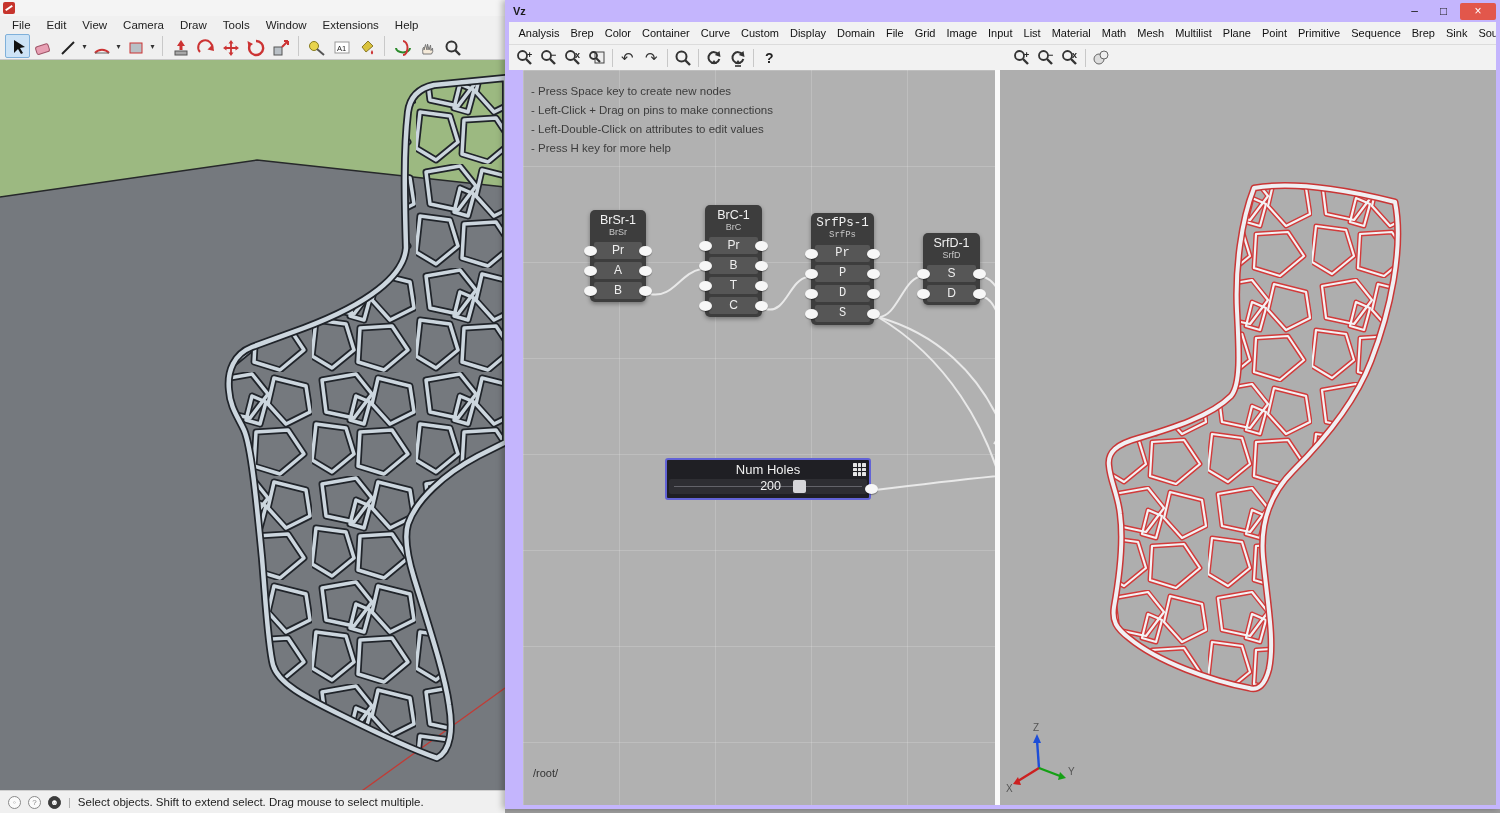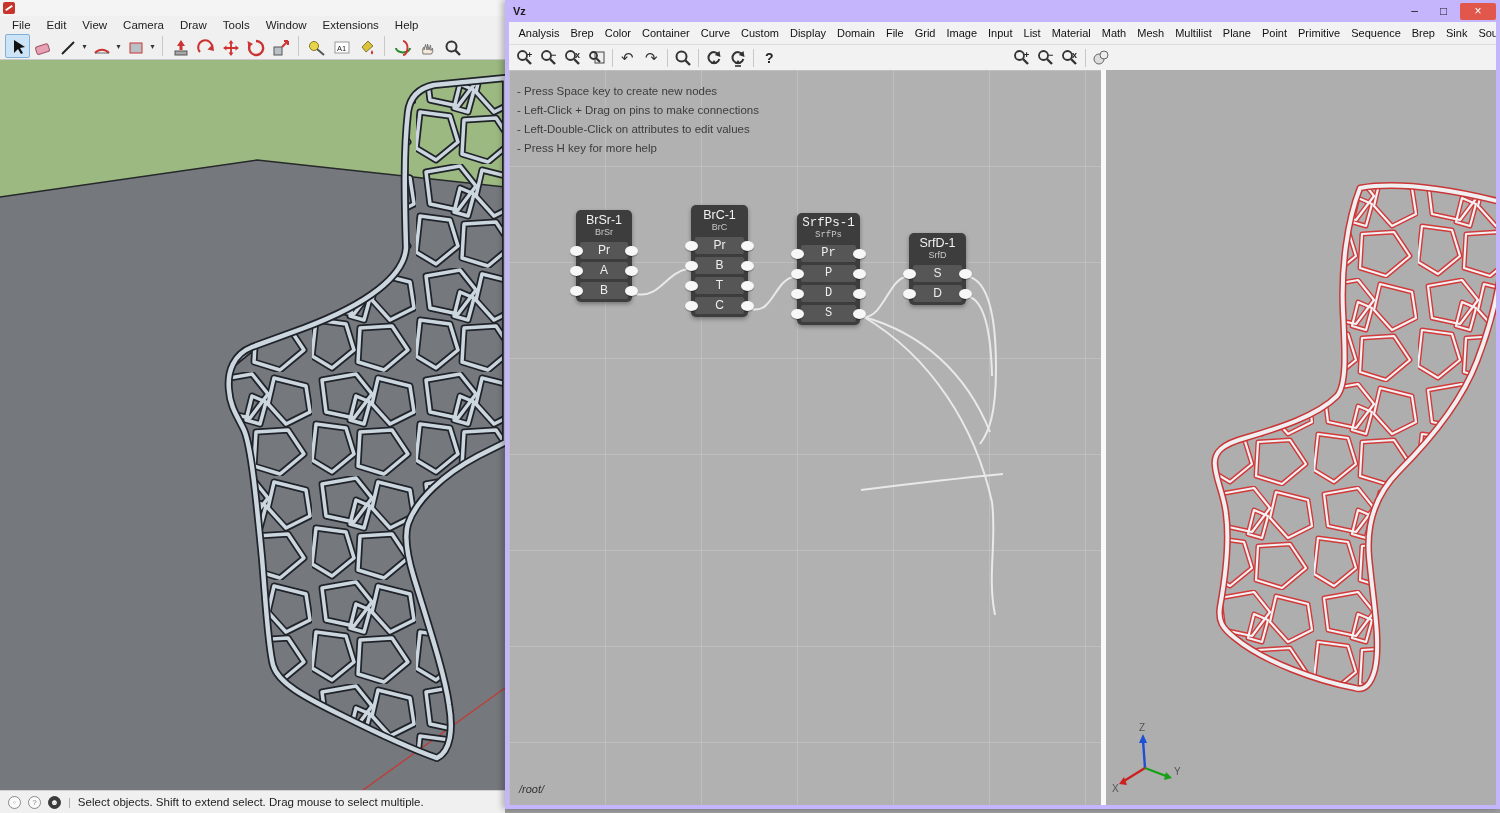--- a/index.html
+++ b/index.html
@@ -42,29 +42,29 @@
   .viz-ctrl.close{background:#e2574b;color:#fff;width:36px;border-radius:2px;margin-left:2px;}
   .viz-menubar{height:22px;margin:0 4px;background:#f2f2f2;display:flex;align-items:center;
                padding:0 4px;white-space:nowrap;overflow:hidden;}
   .viz-menu-item{padding:0 5.5px;font-size:11px;color:#111;}
   .viz-toolbar{position:relative;height:26px;margin:0 4px;background:#f2f2f2;
                border-top:1px solid #dcdcdc;display:flex;align-items:center;padding-left:4px;}
   .viz-tool{width:24px;height:22px;display:inline-flex;align-items:center;justify-content:center;flex:0 0 auto;}
   .viz-sep{width:1px;height:18px;background:#c8c8c8;margin:0 3px;flex:0 0 auto;}
   .viz-toolbar-right{position:absolute;left:501px;top:0;height:26px;display:flex;align-items:center;}
   .viz-content{position:absolute;left:4px;right:4px;top:70px;bottom:4px;display:flex;}
-  .node-editor{position:relative;width:592px;background:#b1b1b1;overflow:hidden;
+  .node-editor{position:relative;width:472px;background:#b1b1b1;overflow:hidden;
      background-image:linear-gradient(rgba(255,255,255,.16) 1px,transparent 1px),
                       linear-gradient(90deg,rgba(255,255,255,.16) 1px,transparent 1px);
-     background-size:96px 96px;}
+     background-size:96px 96px;margin-left:14px;}
   .divider{width:5px;background:#fafafa;cursor:col-resize;}
   .viz-viewport{position:relative;flex:1;background:#aeaeae;overflow:hidden;}
 
   .help{position:absolute;left:8px;top:12px;color:#3c3c3c;font-size:11.5px;line-height:19px;}
-  .breadcrumb{position:absolute;left:10px;bottom:10px;font-size:11px;color:#333;font-style:italic;}
+  .breadcrumb{position:absolute;left:10px;bottom:26px;font-size:11px;color:#333;}
 
   .wires{position:absolute;left:0;top:0;pointer-events:none;}
 
   .node{position:absolute;background:#3d3d3d;border-radius:5px;padding-bottom:3px;
         box-shadow:0 2px 4px rgba(0,0,0,.35);}
   .node-header{text-align:center;padding:3px 4px 0;}
   .node-title{font-size:12.5px;color:#f2f2f2;line-height:14px;}
   .node-sub{font-size:9px;color:#c8c8c8;line-height:10px;padding-bottom:2px;}
   .node-row{position:relative;height:17px;margin:3px 4px 0;background:#565656;border-radius:2px;
             color:#eee;font-size:12px;line-height:17px;text-align:center;}
@@ -413,20 +413,42 @@
             <path d="M243,239 C263,244 266,211 284,207"></path>
             <path d="M355,247 C373,248 380,211 396,207"></path>
             <path d="M355,247 C412,263 457,302 481,362"></path>
             <path d="M355,247 C422,287 466,356 483,432 C488,472 478,505 486,545"></path>
             <path d="M461,207 C479,213 487,246 487,298 C487,344 480,362 471,374"></path>
             <path d="M461,227 C476,233 482,262 483,306"></path>
             <path d="M352,420 C400,414 452,408 494,404"></path>
           </g>
         </svg>
 
+        <div class="slider-node">
+          <div class="slider-title-row">
+            <span>Num Holes</span>
+            <span class="grid-icon">
+              <i></i>
+                <i></i>
+                <i></i>
+                <i></i>
+                <i></i>
+                <i></i>
+                <i></i>
+                <i></i>
+                <i></i>
+            </span>
+          </div>
+          <div class="slider-row">
+            <span class="slider-line"></span>
+            <span class="slider-value">200</span>
+            <span class="slider-handle"></span>
+          </div>
+          <span class="slider-pin"></span>
+        </div>
 
         <div class="breadcrumb">/root/</div>
       <div class="node" style="left: 67px; top: 140px; width: 56px;">
             <div class="node-header">
               <div class="node-title">BrSr-1</div>
               <div class="node-sub">BrSr</div>
             </div>
             <div class="node-row">Pr<span class="pin left"></span><span class="pin right"></span></div>
             <div class="node-row">A<span class="pin left"></span><span class="pin right"></span></div>
             <div class="node-row">B<span class="pin left"></span><span class="pin right"></span></div>

